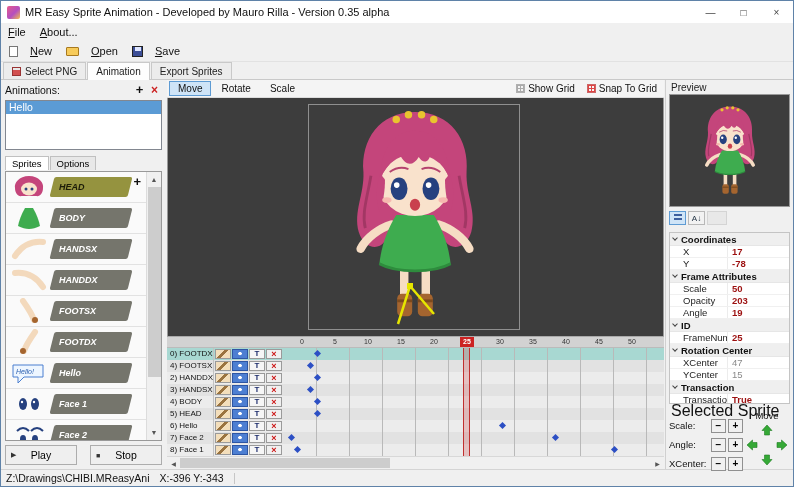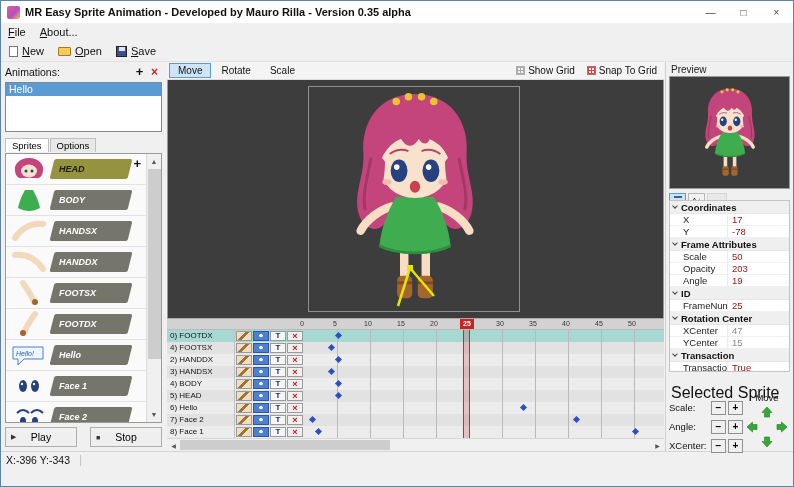--- a/index.html
+++ b/index.html
@@ -3,30 +3,30 @@
 <meta charset="utf-8">
 <style>
   *{margin:0;padding:0;box-sizing:border-box;}
   body{font-family:"Liberation Sans",sans-serif;background:#9a9a9a;}
   button{font-family:inherit;cursor:default;}
   .window{position:relative;width:794px;height:487px;border:1px solid #5f82a8;background:#f0f0f0;overflow:hidden;}
 
   
   .titlebar{height:22px;background:#ffffff;display:flex;align-items:center;}
   .app-icon{width:13px;height:13px;margin:0 5px 0 6px;background:linear-gradient(135deg,#e85b8a 0%,#b44fc0 55%,#f2c04d 100%);border-radius:2px;}
-  .title-text{font-size:11px;color:#111;flex:1;white-space:nowrap;overflow:hidden;font-weight:bold;}
+  .title-text{font-size:11px;color:#111;flex:1;white-space:nowrap;overflow:hidden;}
   .wc{width:33px;height:22px;display:flex;align-items:center;justify-content:center;font-size:10px;color:#444;}
 
   
   .menubar{height:18px;background:#f0f0f0;display:flex;align-items:center;}
   .menu-item{font-size:11px;padding:0 7px;color:#111;}
   .ul{display:inline-block;}
   .ul::first-letter{text-decoration:underline;}
   .toolbar-row{height:21px;display:flex;align-items:center;gap:2px;padding-left:2px;border-bottom:1px solid #e2e2e2;background:#f0f0f0;}
-  .tb-btn{display:flex;align-items:center;gap:4px;padding:1px 6px;font-size:11px;color:#111;}
+  .tb-btn{display:flex;align-items:center;gap:12px;padding:1px 6px;font-size:11px;color:#111;}
   .tbi{display:inline-block;}
   .icon-new{width:9px;height:11px;background:#fff;border:1px solid #777;}
   .icon-open{width:13px;height:9px;background:#f7cb5a;border:1px solid #a8791f;border-radius:1px;}
   .icon-save{width:11px;height:11px;background:#3c4e96;border:1px solid #222;position:relative;}
   .icon-save::after{content:"";position:absolute;left:2px;top:0;width:6px;height:4px;background:#dfe6ff;}
   .tabbar{height:18px;display:flex;align-items:flex-end;padding-left:2px;background:#f0f0f0;border-bottom:1px solid #c9c9c9;}
   .tab{display:flex;align-items:center;gap:4px;font-size:10px;padding:0 8px;border:1px solid #c9c9c9;border-bottom:none;background:#ececec;color:#222;margin-right:1px;height:17px;}
   .tab.active{background:#fdfdfd;height:18px;margin-bottom:-1px;}
   .png-icon{width:9px;height:9px;border:1px solid #993333;background:linear-gradient(180deg,#e8e8e8 35%,#d25050 35%);}
 
@@ -77,21 +77,21 @@
   .stage{position:absolute;left:140px;top:6px;width:212px;height:226px;border:1px solid #8f8f8f;}
   .char-main{position:absolute;left:172px;top:10px;width:150px;height:216px;}
   .sel-overlay{position:absolute;left:226px;top:182px;width:44px;height:48px;}
   .timeline{position:relative;height:120px;background:#dcdcdc;border-top:1px solid #aaa;overflow:hidden;}
   .tl-header{position:relative;height:11px;background:#d2d2d2;border-bottom:1px solid #bbb;}
   .tick{position:absolute;top:0;width:14px;height:10px;font-size:7px;line-height:10px;text-align:center;color:#333;}
   .tick.cur{background:#cc2222;color:#fff;font-weight:bold;}
   .tl-row{height:12px;display:flex;background:#ececec;}
   .tl-row:nth-child(even){background:#e2e2e2;}
   .tl-row.selected{background:#a8d8d2 !important;}
-  .tl-label{width:68px;font-size:8px;line-height:12px;padding-left:3px;color:#111;border-right:1px solid #c2c2c2;white-space:nowrap;overflow:hidden;}
+  .tl-label{width:47px;font-size:8px;line-height:12px;padding-left:3px;color:#111;border-right:1px solid #c2c2c2;white-space:nowrap;overflow:hidden;}
   .ticon{width:16px;height:10px;margin:1px 0 0 1px;border:1px solid #9a9a9a;font-size:8px;line-height:8px;text-align:center;background:#f0f0f0;}
   .ticon.pencil{background:linear-gradient(135deg,#f3debb 40%,#9a7340 40%,#9a7340 55%,#f3debb 55%);}
   .ticon.vis{background:radial-gradient(circle at 50% 45%,#fff 0 1.5px,transparent 2px),#4d7fd2;border-color:#2d56a4;}
   .ticon.tbtn{color:#1a2a6a;font-weight:bold;background:#f6f6f6;}
   .ticon.xbtn{color:#cc1212;font-weight:bold;font-size:9px;line-height:8px;}
   .tl-track{flex:1;position:relative;margin-left:2px;background-image:repeating-linear-gradient(to right,transparent 0 32px,#b9b9b9 32px 33px);}
   .key{position:absolute;top:3px;width:5px;height:5px;background:#2c4fc4;transform:rotate(45deg);}
   .cur-col{position:absolute;top:11px;height:108px;width:7px;background:rgba(205,40,40,.22);border-left:1px solid #c03030;border-right:1px solid #c03030;}
   .hscroll{height:13px;display:flex;background:#f0f0f0;border-top:1px solid #d8d8d8;align-items:center;}
   .hs-arrow{width:13px;height:12px;font-size:6px;color:#555;display:flex;align-items:center;justify-content:center;}
@@ -101,26 +101,26 @@
   
   .right-panel{position:absolute;right:0;top:0;width:128px;height:100%;border-left:1px solid #d0d0d0;}
   .preview-label{position:absolute;top:2px;left:5px;font-size:10px;color:#222;}
   .preview-box{position:absolute;top:14px;left:3px;right:3px;height:113px;background:#3d3d3d;border:1px solid #999;display:flex;align-items:center;justify-content:center;}
   .preview-box svg{width:64px;height:92px;}
   .pg-toolbar{position:absolute;top:131px;left:3px;height:15px;display:flex;gap:2px;}
   .pgt-btn{width:17px;height:14px;border:1px solid #b8b8b8;background:#f2f2f2;display:flex;align-items:center;justify-content:center;font-size:8px;color:#234;}
   .pgt-btn.pressed{background:#cfe4f7;border-color:#5e9bd3;}
   .pgt-btn.disabled{width:20px;background:#e8e8e8;border-color:#d4d4d4;color:#aaa;}
   .cat-icon{width:8px;height:8px;background-image:repeating-linear-gradient(to bottom,#3c5f9e 0 2px,transparent 2px 4px);}
-  .property-grid{position:absolute;top:138px;left:3px;right:3px;height:172px;background:#fff;border:1px solid #c4c4c4;overflow:hidden;font-size:9.5px;}
+  .property-grid{position:absolute;top:152px;left:3px;right:3px;height:172px;background:#fff;border:1px solid #c4c4c4;overflow:hidden;font-size:9.5px;}
   .pg-cat{display:flex;align-items:center;gap:4px;height:13px;background:#efefef;font-weight:bold;padding-left:3px;border-bottom:1px solid #e6e6e6;color:#111;}
   .chev{width:4px;height:4px;border-right:1.4px solid #444;border-bottom:1.4px solid #444;transform:rotate(45deg);margin-bottom:2px;}
   .pg-row{display:flex;height:12px;border-bottom:1px solid #f0f0f0;}
   .pg-name{width:57px;padding-left:13px;line-height:12px;color:#222;white-space:nowrap;overflow:hidden;}
-  .pg-val{flex:1;border-left:1px solid #ececec;padding-left:4px;line-height:12px;font-weight:normal;}
+  .pg-val{flex:1;border-left:1px solid #ececec;padding-left:4px;line-height:12px;font-weight:bold;}
   .pg-val.changed{color:#9c1010;}
   .pg-val.readonly{color:#8a8a8a;font-weight:normal;}
   .ss-title{position:absolute;top:322px;left:5px;font-size:16px;color:#111;}
   .spinners{position:absolute;top:336px;left:3px;width:78px;}
   .spin-row{display:flex;align-items:center;height:19px;gap:2px;}
   .spin-label{width:40px;font-size:9.5px;color:#111;}
   .spin-btn{width:15px;height:14px;border:1px solid #909090;background:#f0f0f0;font-size:10px;font-weight:bold;line-height:1;text-align:center;padding:0;}
   .move-cluster{position:absolute;top:330px;right:3px;width:46px;text-align:center;}
   .move-label{font-size:9.5px;margin-bottom:1px;color:#111;}
   .move-grid{display:grid;grid-template-columns:15px 15px 15px;grid-auto-rows:15px;justify-content:center;}
@@ -199,20 +199,32 @@
       </div>
       <div class="tb-btn">
         <span class="tbi icon-open"></span>
         <span class="ul">Open</span>
       </div>
       <div class="tb-btn">
         <span class="tbi icon-save"></span>
         <span class="ul">Save</span>
       </div>
     </div>
+  <div class="tabbar">
+      <div class="tab">
+        <span class="png-icon"></span>
+        <span>Select PNG</span>
+      </div>
+      <div class="tab active">
+        <span>Animation</span>
+      </div>
+      <div class="tab">
+        <span>Export Sprites</span>
+      </div>
+    </div>
 
   <div class="main">
 
     <div class="left-panel">
       <div class="anim-head">
         <span class="anim-label">Animations:</span>
         <span class="spacer"></span>
         <button class="mini-btn add">+</button>
         <button class="mini-btn del">×</button>
       </div>
@@ -608,17 +620,18 @@
                 <path d="M6 1 L11 6.5 H8.5 V11 H3.5 V6.5 H1 Z" fill="#35a936" stroke="#1e7c22" stroke-width="0.6"></path>
               </svg>
             </span>
         </div>
       </div>
     </div>
 
   </div>
 
   <div class="statusbar">
+    <span>Z:\Drawings\CHIBI.MReasyAni</span>
     <span>X:-396 Y:-343</span>
     <span class="sb-sep"></span>
   </div>
 
 </div>
 
 </body></html>

